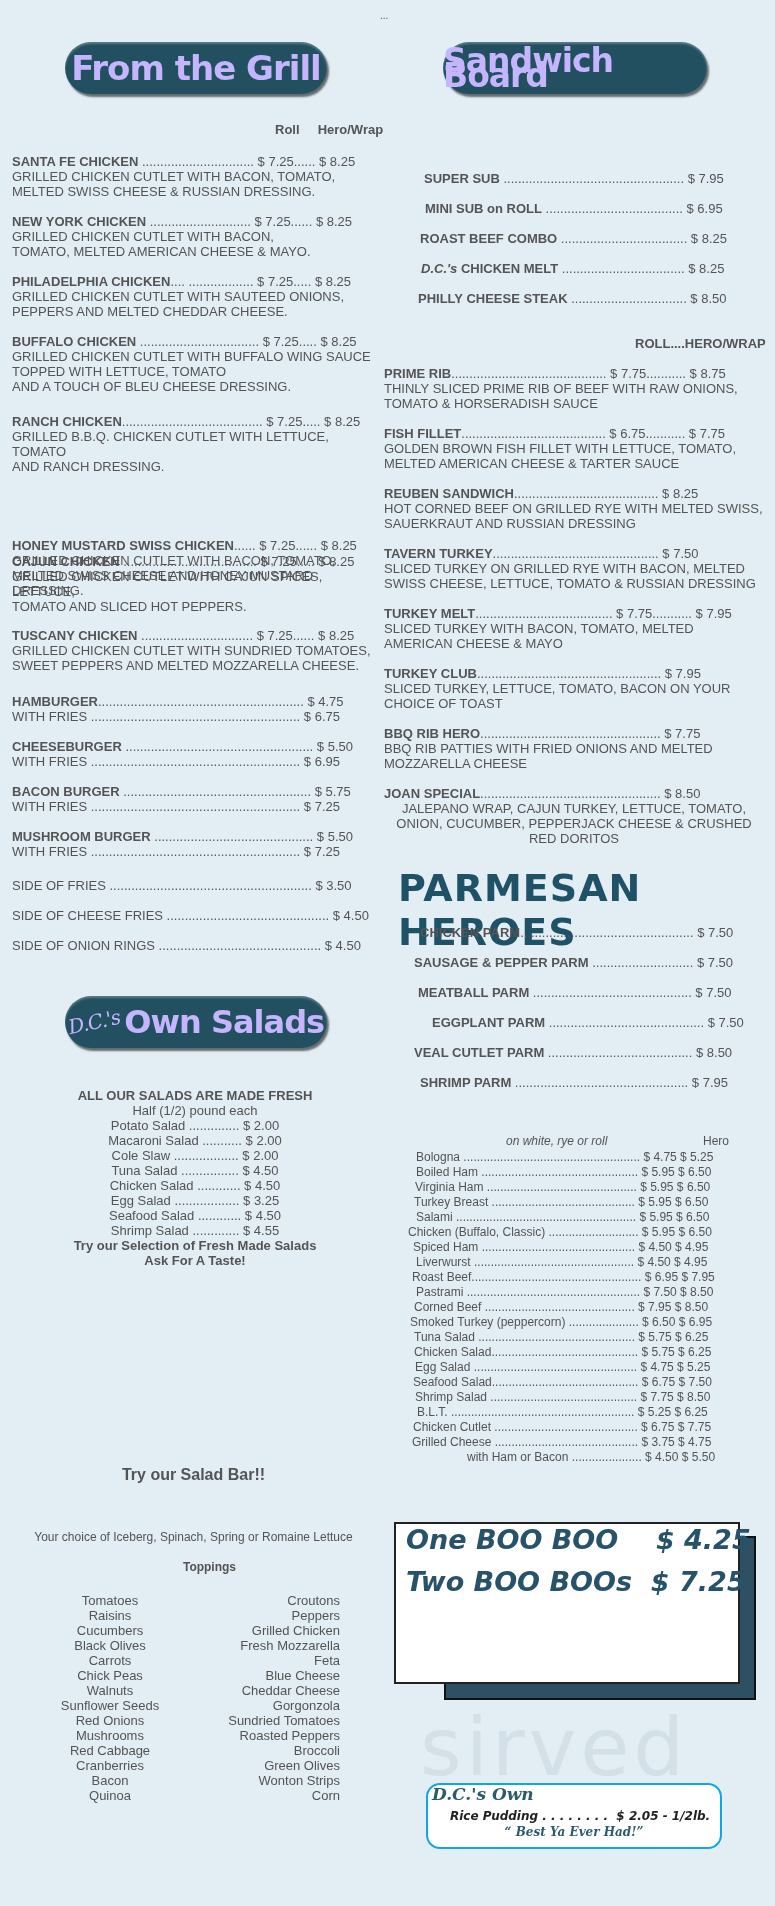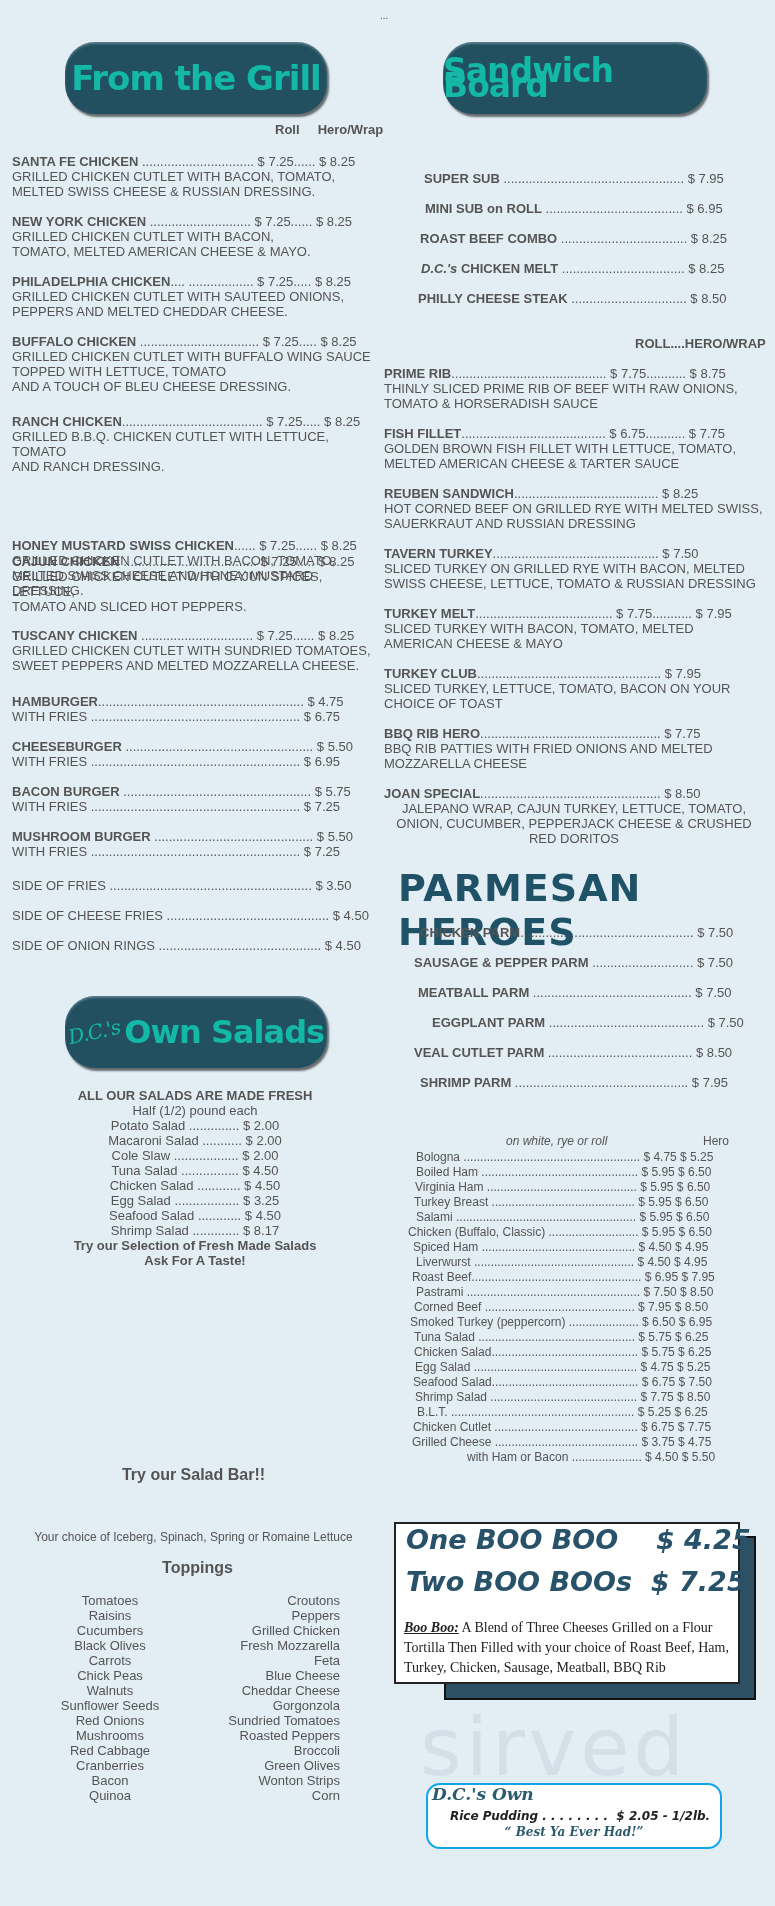--- a/index.html
+++ b/index.html
@@ -1,21 +1,21 @@
 <!DOCTYPE html>
 <html><head>
 <meta charset="utf-8">
 <style>
   html,body{margin:0;padding:0;}
   body{width:775px;height:1906px;background:#e2eef4;position:relative;overflow:hidden;
        font-family:"Liberation Sans",sans-serif;color:#555455;font-size:13px;line-height:15px;}
   .abs{position:absolute;}
-  .pill{position:absolute;height:72px;border-radius:30px;background:#225061;
+  .pill{position:absolute;height:52px;border-radius:30px;background:#225061;
         box-shadow:2px 3px 2px rgba(0,0,0,0.55), inset 0 2px 2px rgba(255,255,255,0.25);
-        color:#14b8a6;font-family:"DejaVu Sans",sans-serif;font-weight:bold;
+        color:#c4b5fd;font-family:"DejaVu Sans",sans-serif;font-weight:bold;
         display:flex;align-items:center;justify-content:center;letter-spacing:-1px;}
   .b{font-weight:bold;}
   .item{position:absolute;left:12px;width:370px;}
   .item .desc{display:block;}
   .ctr{position:absolute;text-align:center;}
   .line{white-space:pre;}
   .deli-row{position:absolute;white-space:pre;font-size:12px;}
   .top-col{position:absolute;text-align:center;font-size:13px;line-height:15px;white-space:pre;}
   .boo{position:absolute;left:394px;top:1522px;width:346px;height:162px;background:#fff;border:2px solid #222;box-sizing:border-box;}
   .boo-shadow{position:absolute;left:444px;top:1536px;width:312px;height:164px;background:#2d5063;border:2px solid #111;box-sizing:border-box;}
@@ -205,36 +205,35 @@
 <div id="salads">
     <div class="ctr b" style="left: 0px; width: 390px; top: 1088px;">ALL OUR SALADS ARE MADE FRESH</div>
     <div class="ctr" style="left: 0px; width: 390px; top: 1103px;">Half (1/2) pound each</div>
     <div class="ctr line" style="left: 0px; width: 390px; top: 1118px;">Potato Salad .............. $ 2.00</div>
     <div class="ctr line" style="left: 0px; width: 390px; top: 1133px;">Macaroni Salad ........... $ 2.00</div>
     <div class="ctr line" style="left: 0px; width: 390px; top: 1148px;">Cole Slaw .................. $ 2.00</div>
     <div class="ctr line" style="left: 0px; width: 390px; top: 1163px;">Tuna Salad ................ $ 4.50</div>
     <div class="ctr line" style="left: 0px; width: 390px; top: 1178px;">Chicken Salad ............ $ 4.50</div>
     <div class="ctr line" style="left: 0px; width: 390px; top: 1193px;">Egg Salad .................. $ 3.25</div>
     <div class="ctr line" style="left: 0px; width: 390px; top: 1208px;">Seafood Salad ............ $ 4.50</div>
-    <div class="ctr line" style="left: 0px; width: 390px; top: 1223px;">Shrimp Salad ............. $ 8.17</div>
+    <div class="ctr line" style="left: 0px; width: 390px; top: 1223px;">Shrimp Salad ............. $ 4.55</div>
     <div class="ctr b" style="left: 0px; width: 390px; top: 1238px;">Try our Selection of Fresh Made Salads</div>
     <div class="ctr b" style="left: 0px; width: 390px; top: 1253px;">Ask For A Taste!</div>
   </div>
 
 <div class="ctr b" style="left:0;top:1467px;width:387px;font-size:16px;">Try our Salad Bar!!</div>
 <div class="ctr" style="left:0;top:1530px;width:387px;font-size:12px;">Your choice of Iceberg, Spinach, Spring or Romaine Lettuce</div>
-<div class="ctr b" style="left:4px;top:1560px;width:387px;font-size:16px;">Toppings</div>
+<div class="ctr b" style="left:16px;top:1560px;width:387px;font-size:12px;">Toppings</div>
 <div id="top-left" class="top-col" style="left:60px;top:1593px;width:100px;"><div>Tomatoes</div><div>Raisins</div><div>Cucumbers</div><div>Black Olives</div><div>Carrots</div><div>Chick Peas</div><div>Walnuts</div><div>Sunflower Seeds</div><div>Red Onions</div><div>Mushrooms</div><div>Red Cabbage</div><div>Cranberries</div><div>Bacon</div><div>Quinoa</div></div>
 <div id="top-right" class="top-col" style="left:200px;top:1593px;width:140px;text-align:right;"><div>Croutons</div><div>Peppers</div><div>Grilled Chicken</div><div>Fresh Mozzarella</div><div>Feta</div><div>Blue Cheese</div><div>Cheddar Cheese</div><div>Gorgonzola</div><div>Sundried Tomatoes</div><div>Roasted Peppers</div><div>Broccoli</div><div>Green Olives</div><div>Wonton Strips</div><div>Corn</div></div>
 
 <div class="boo-shadow"></div>
 <div class="boo">
   <div class="boo-line" style="top:8px;"><span>One BOO BOO</span>    <span>$ 4.25</span></div>
   <div class="boo-line" style="top:50px;"><span>Two BOO BOOs</span>  <span>$ 7.25</span></div>
-  <div class="boo-desc"><b><i><u>Boo Boo:</u></i></b><span> A Blend of Three Cheeses Grilled on a Flour Tortilla Then Filled with your choice of Roast Beef, Ham, Turkey, Chicken, Sausage, Meatball, BBQ Rib</span></div>
 </div>
 
 <div class="watermark">sirved</div>
 
 <div class="rice">
   <div class="abs" style="left:4px;top:2px;font-family:'DejaVu Serif',serif;font-style:italic;font-weight:bold;color:#2a5a6b;font-size:17px;">D.C.'s Own</div>
   <div class="abs" style="left:22px;top:24px;white-space:pre;font-family:'DejaVu Sans',sans-serif;font-style:italic;font-weight:bold;color:#222;font-size:12px;">Rice Pudding . . . . . . . .  $ 2.05 - 1/2lb.</div>
   <div class="abs" style="left:0;width:292px;text-align:center;top:40px;font-family:'DejaVu Serif',serif;font-style:italic;font-weight:bold;color:#2a5a6b;font-size:12px;">“ Best Ya Ever Had!”</div>
 </div>
 

